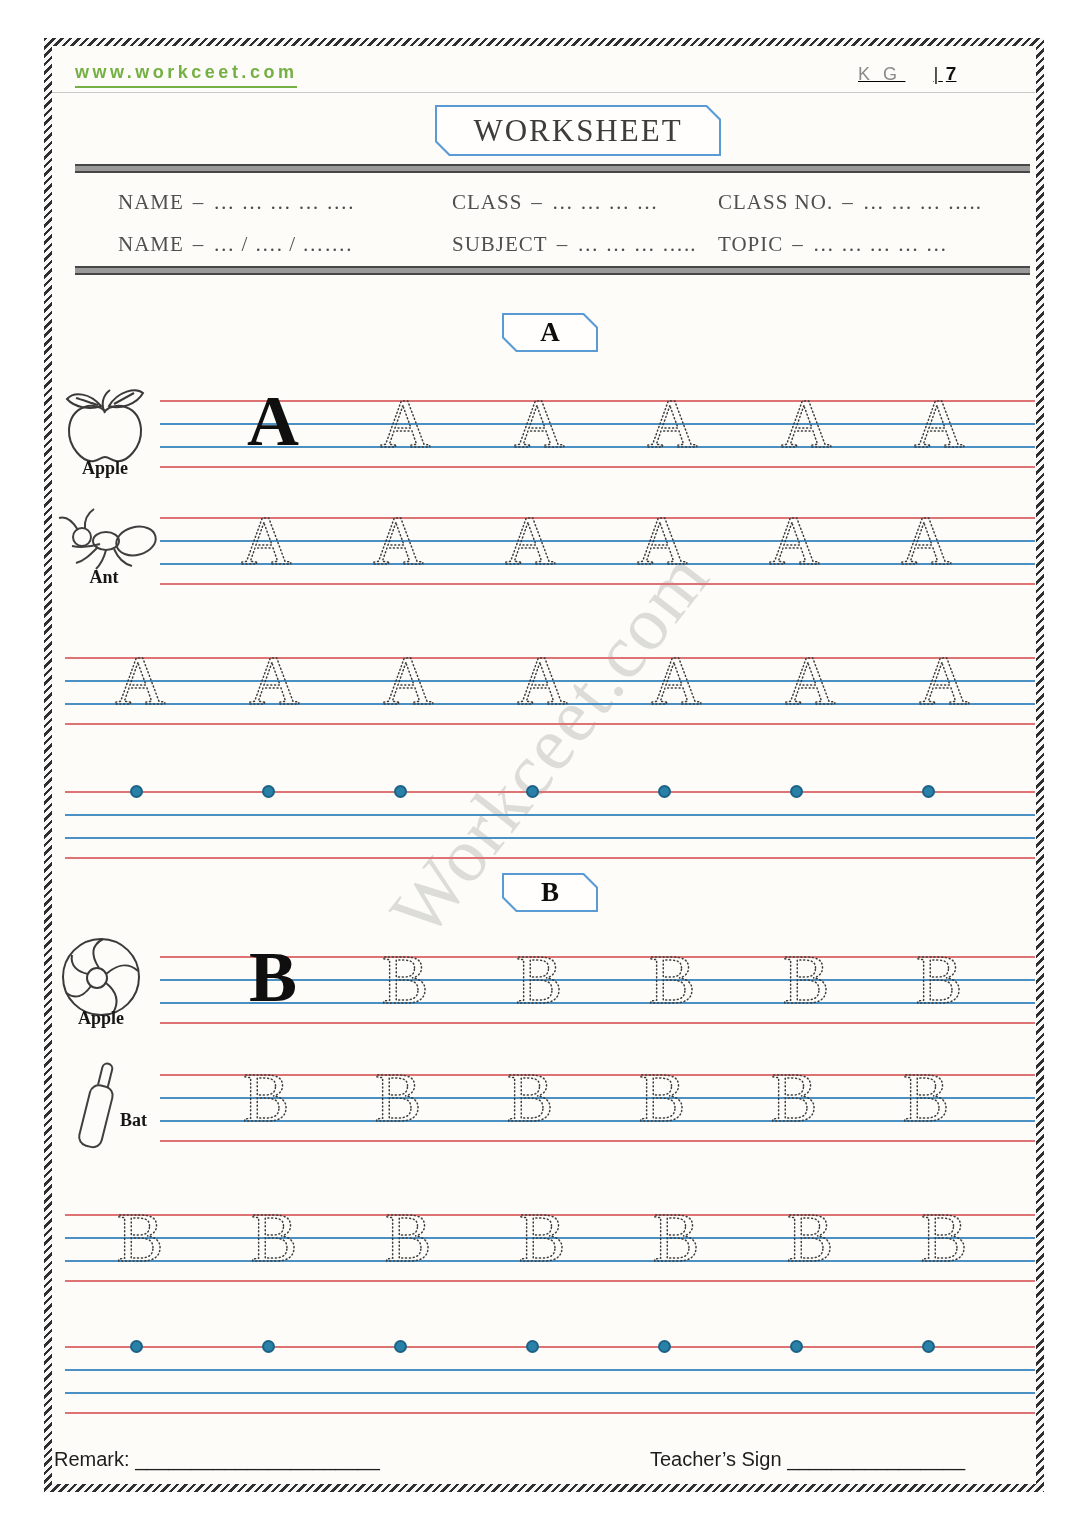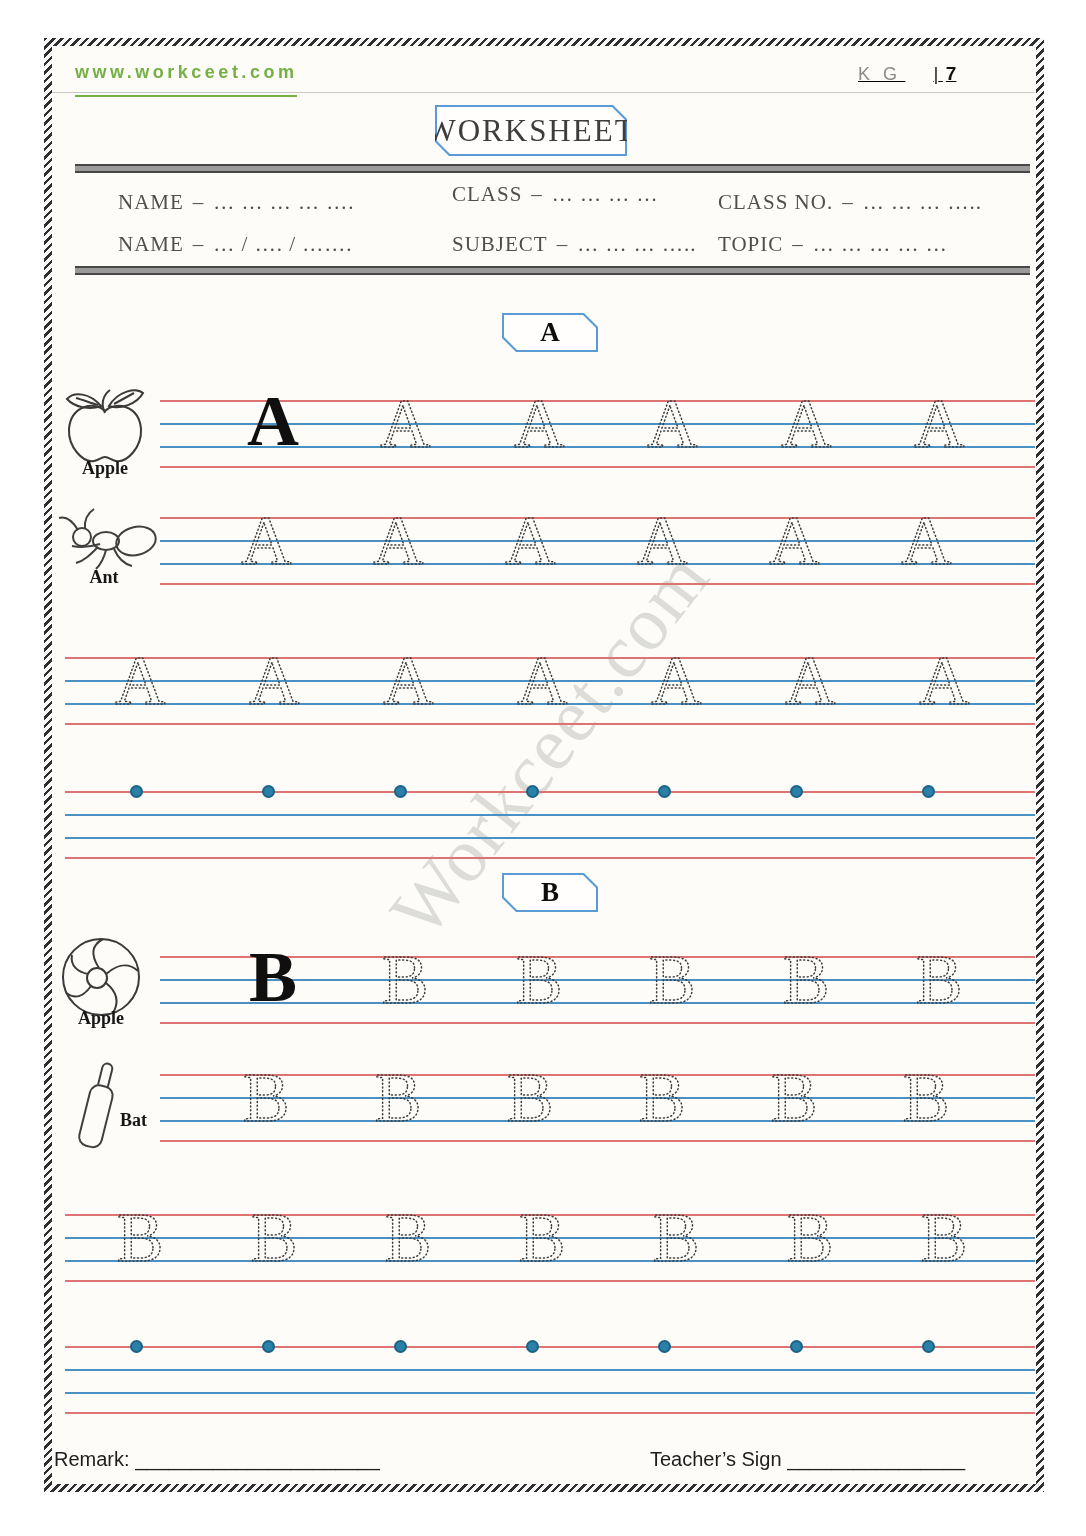--- a/index.html
+++ b/index.html
@@ -9,34 +9,34 @@
   
   .frame { position:absolute; left:44px; top:38px; width:1000px; height:1454px;
            background:repeating-linear-gradient(135deg,#2e2e2e 0 2.5px,#f7f7f7 2.5px 6px); z-index:0; }
   .frame-inner { position:absolute; inset:8px; background:#fdfcf8; }
 
   .layer { position:absolute; inset:0; z-index:2; }
 
   
   .site { position:absolute; left:75px; top:62px; font-family:"Liberation Sans",sans-serif;
           font-size:18px; font-weight:600; letter-spacing:3.5px; color:#74b043;
-          border-bottom:2px solid #74b043; padding-bottom:12px; }
+          border-bottom:2px solid #74b043; padding-bottom:3px; }
   .grade-wrap { position:absolute; left:858px; top:63px; font-family:"Liberation Sans",sans-serif;text-decoration:underline; }
   .grade { font-size:18px; letter-spacing:4px; color:#8a8a8a; }
   .pagesep { font-size:19px; color:#1c1c1c; margin-left:28px; }
   .pagenum { font-size:19px; font-weight:700; color:#111; margin-left:3px; }
   .hrule { position:absolute; left:52px; top:92px; width:983px; height:1px; background:#c9c9c9; }
 
   
   .cutbox { position:absolute; background:#5b9bd5;
             clip-path:polygon(0 0,calc(100% - 14px) 0,100% 14px,100% 100%,14px 100%,0 calc(100% - 14px)); }
   .cutbox .inner { position:absolute; inset:2px; background:#fffefc;
             clip-path:polygon(0 0,calc(100% - 13px) 0,100% 13px,100% 100%,13px 100%,0 calc(100% - 13px)); }
   .cutbox .boxlabel { position:absolute; inset:0; display:flex; align-items:center; justify-content:center; }
-  .title-box { left:435px; top:105px; width:192px; height:51px; }
+  .title-box { left:435px; top:105px; width:286px; height:51px; }
   .title-box .boxlabel { font-size:31px; letter-spacing:2px; color:#3d3d3d; }
   .section-box { width:96px; height:39px; }
   .section-box .boxlabel { font-size:27px; font-weight:700; color:#0d0d0d; }
 
   
   .graybar { position:absolute; left:75px; width:955px; height:9px;
              background:#9a9a9a; border-top:2px solid #474747; border-bottom:2px solid #474747; }
 
   
   .ffield { position:absolute; font-size:21px; color:#4f4f4f; letter-spacing:1px; white-space:nowrap; }
@@ -87,21 +87,21 @@
 
     <div class="cutbox title-box">
       <div class="inner"></div>
       <span class="boxlabel">WORKSHEET</span>
     </div>
 
     <div class="graybar" style="top:164px"></div>
     <div class="ffield" style="left:118px;top:190px">
       <span>NAME</span><span class="dash">–</span><span>… … … … ….</span>
     </div>
-    <div class="ffield" style="left:452px;top:182px">
+    <div class="ffield" style="left:452px;top:190px">
       <span>CLASS</span><span class="dash">–</span><span>… … … …</span>
     </div>
     <div class="ffield" style="left:718px;top:190px">
       <span>CLASS NO.</span><span class="dash">–</span><span>… … … …..</span>
     </div>
     <div class="ffield" style="left:118px;top:232px">
       <span>NAME</span><span class="dash">–</span><span>…  / …. / …….</span>
     </div>
     <div class="ffield" style="left:452px;top:232px">
       <span>SUBJECT</span><span class="dash">–</span><span>… … … …..</span>

